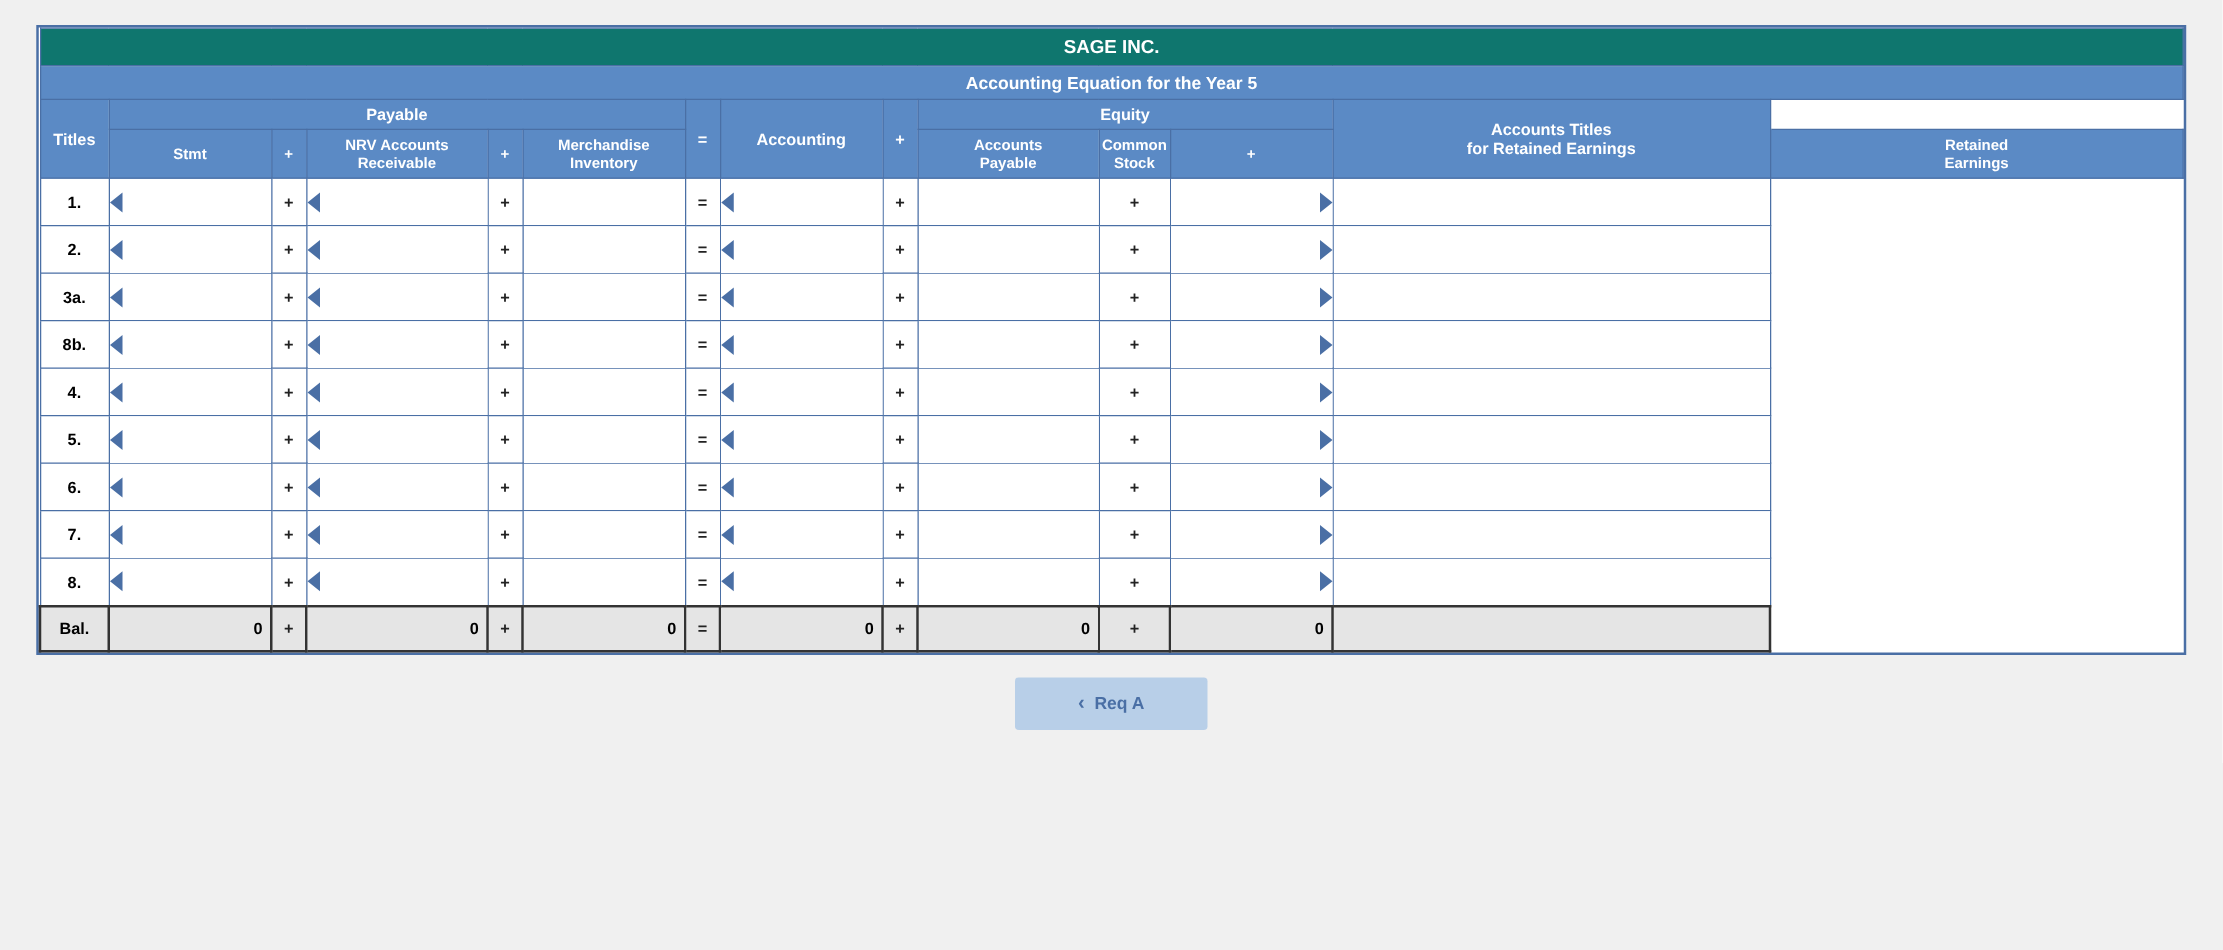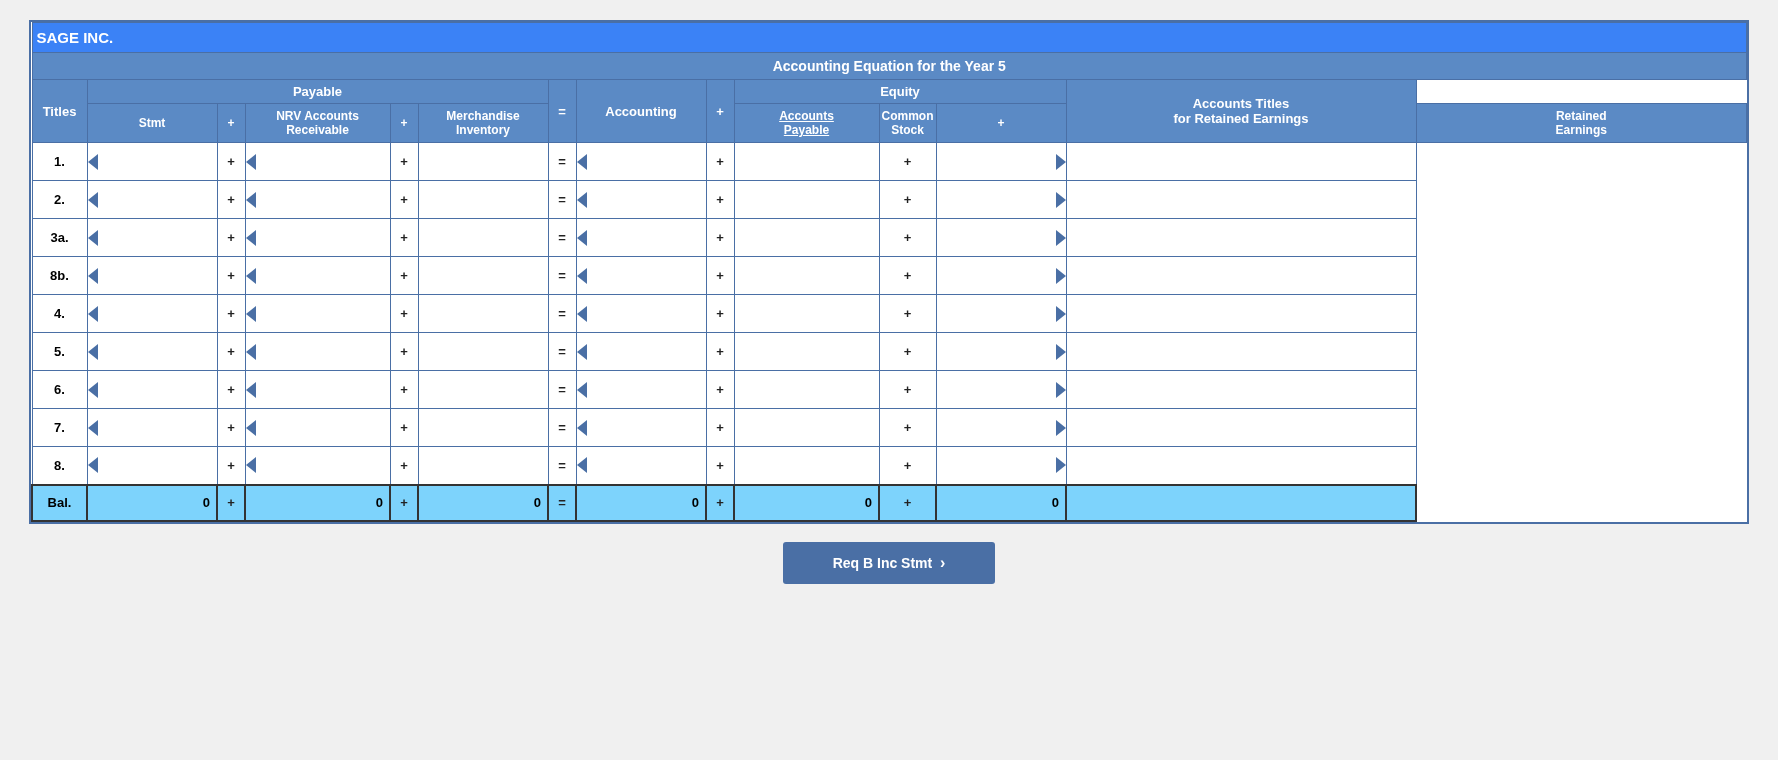--- a/index.html
+++ b/index.html
@@ -20,23 +20,23 @@
       background: white;
     }
 
     table {
       width: 100%;
       border-collapse: collapse;
       font-size: 13px;
     }
 
     .title-row td {
-      background: #3b82f6;
+      background: #0f766e;
       color: white;
-      text-align: left;
+      text-align: center;
       font-weight: bold;
       font-size: 15px;
       padding: 6px 4px;
       border: 1px solid #4a6fa5;
     }
 
     .subtitle-row td {
       background: #5b8ac5;
       color: white;
       text-align: center;
@@ -73,21 +73,21 @@
       height: 38px;
       vertical-align: middle;
       background: white;
     }
 
     .bal-row td {
       border: 2px solid #333;
       padding: 2px 3px;
       height: 36px;
       vertical-align: middle;
-      background: #7dd3fc;
+      background: #e5e5e5;
       font-weight: bold;
     }
 
     .event-cell {
       text-align: center;
       font-weight: bold;
       width: 55px;
     }
 
     .operator-cell {
@@ -231,21 +231,21 @@
     </tr>
 
     <tr class="header-sub-row">
       <td>Stmt</td>
       <td>+</td>
       <td style="white-space: pre-line;">NRV Accounts
 Receivable</td>
       <td>+</td>
       <td style="white-space: pre-line;">Merchandise
 Inventory</td>
-      <td style="white-space: pre-line; text-decoration: underline;">Accounts
+      <td style="white-space: pre-line;">Accounts
 Payable</td>
       <td style="white-space: pre-line;">Common
 Stock</td>
       <td>+</td>
       <td style="white-space: pre-line;">Retained
 Earnings</td>
     </tr>
 
     <tr class="data-row">
       <td class="event-cell">1.</td>
@@ -578,17 +578,17 @@
       <td class="input-cell">
         <input class="bal-input" type="text" value="0" style="">
       </td>
       <td></td>
     </tr>
   </tbody>
     </table>
 </div>
 
 <div class="btn-area">
-  <button class="btn-req-b">
-    <span>Req B Inc Stmt</span>&nbsp;
-    <span class="arrow-btn">›</span>
+  <button class="btn-req-a">
+    <span class="arrow-btn">‹</span>
+    &nbsp;<span>Req A</span>
   </button>
 </div>
 
 </body></html>

